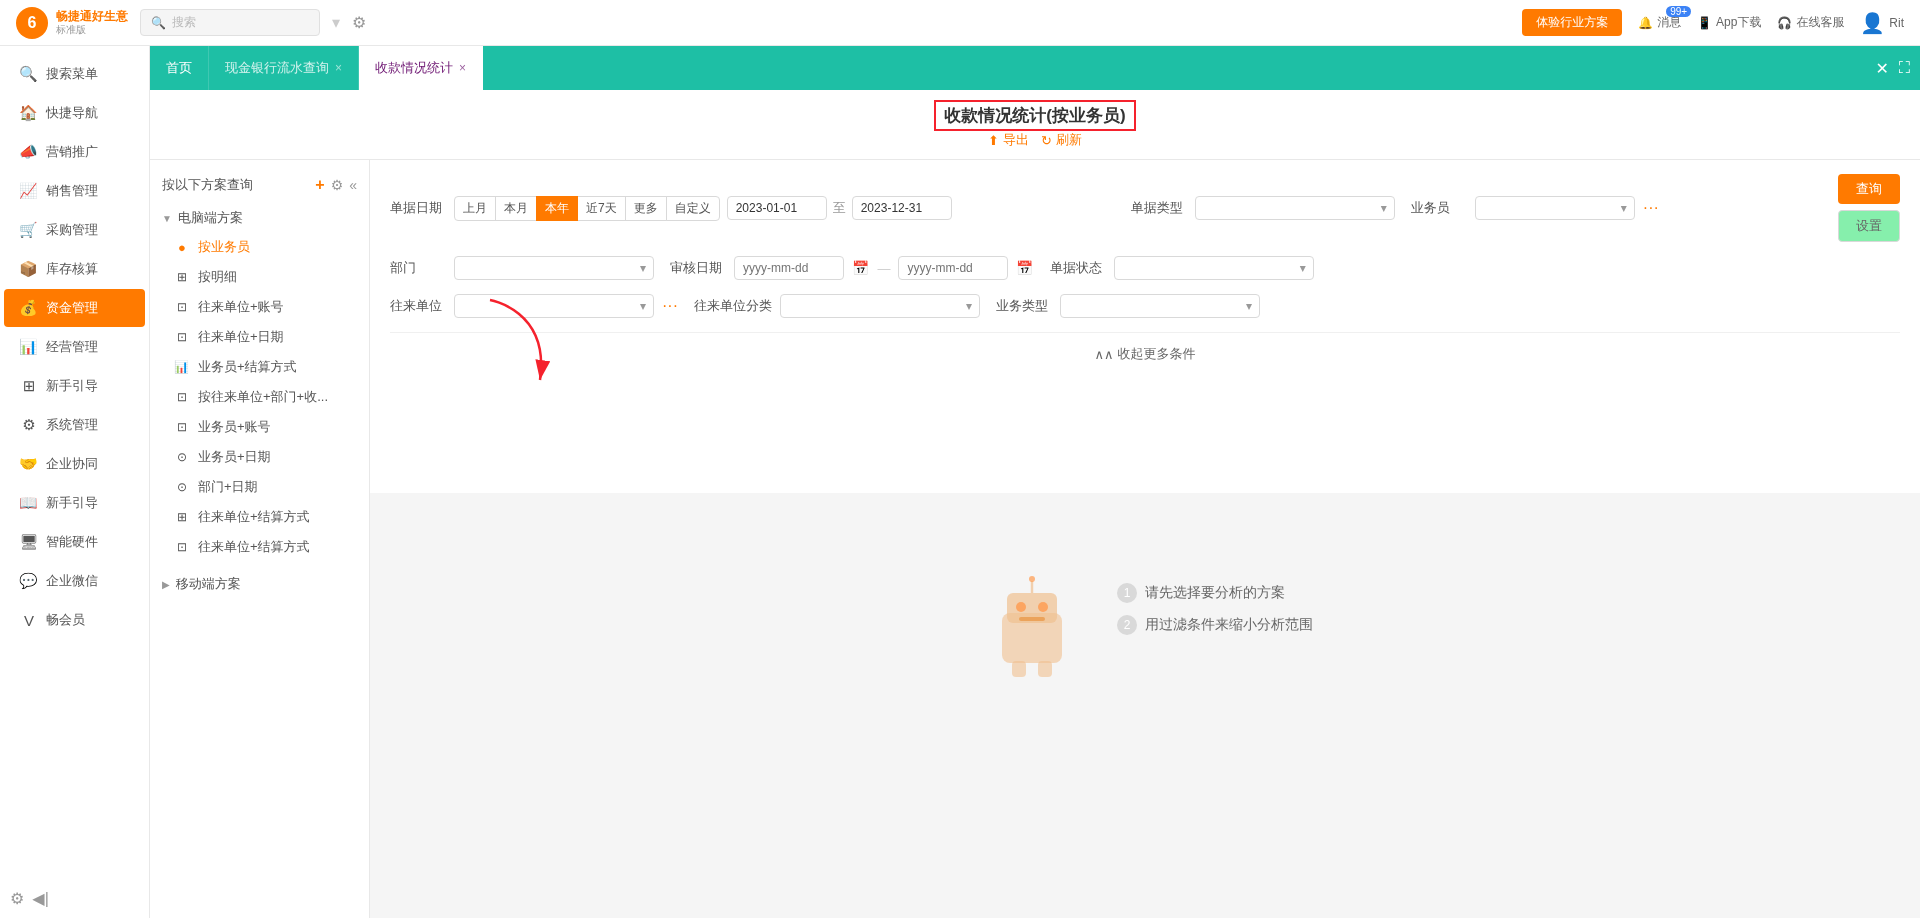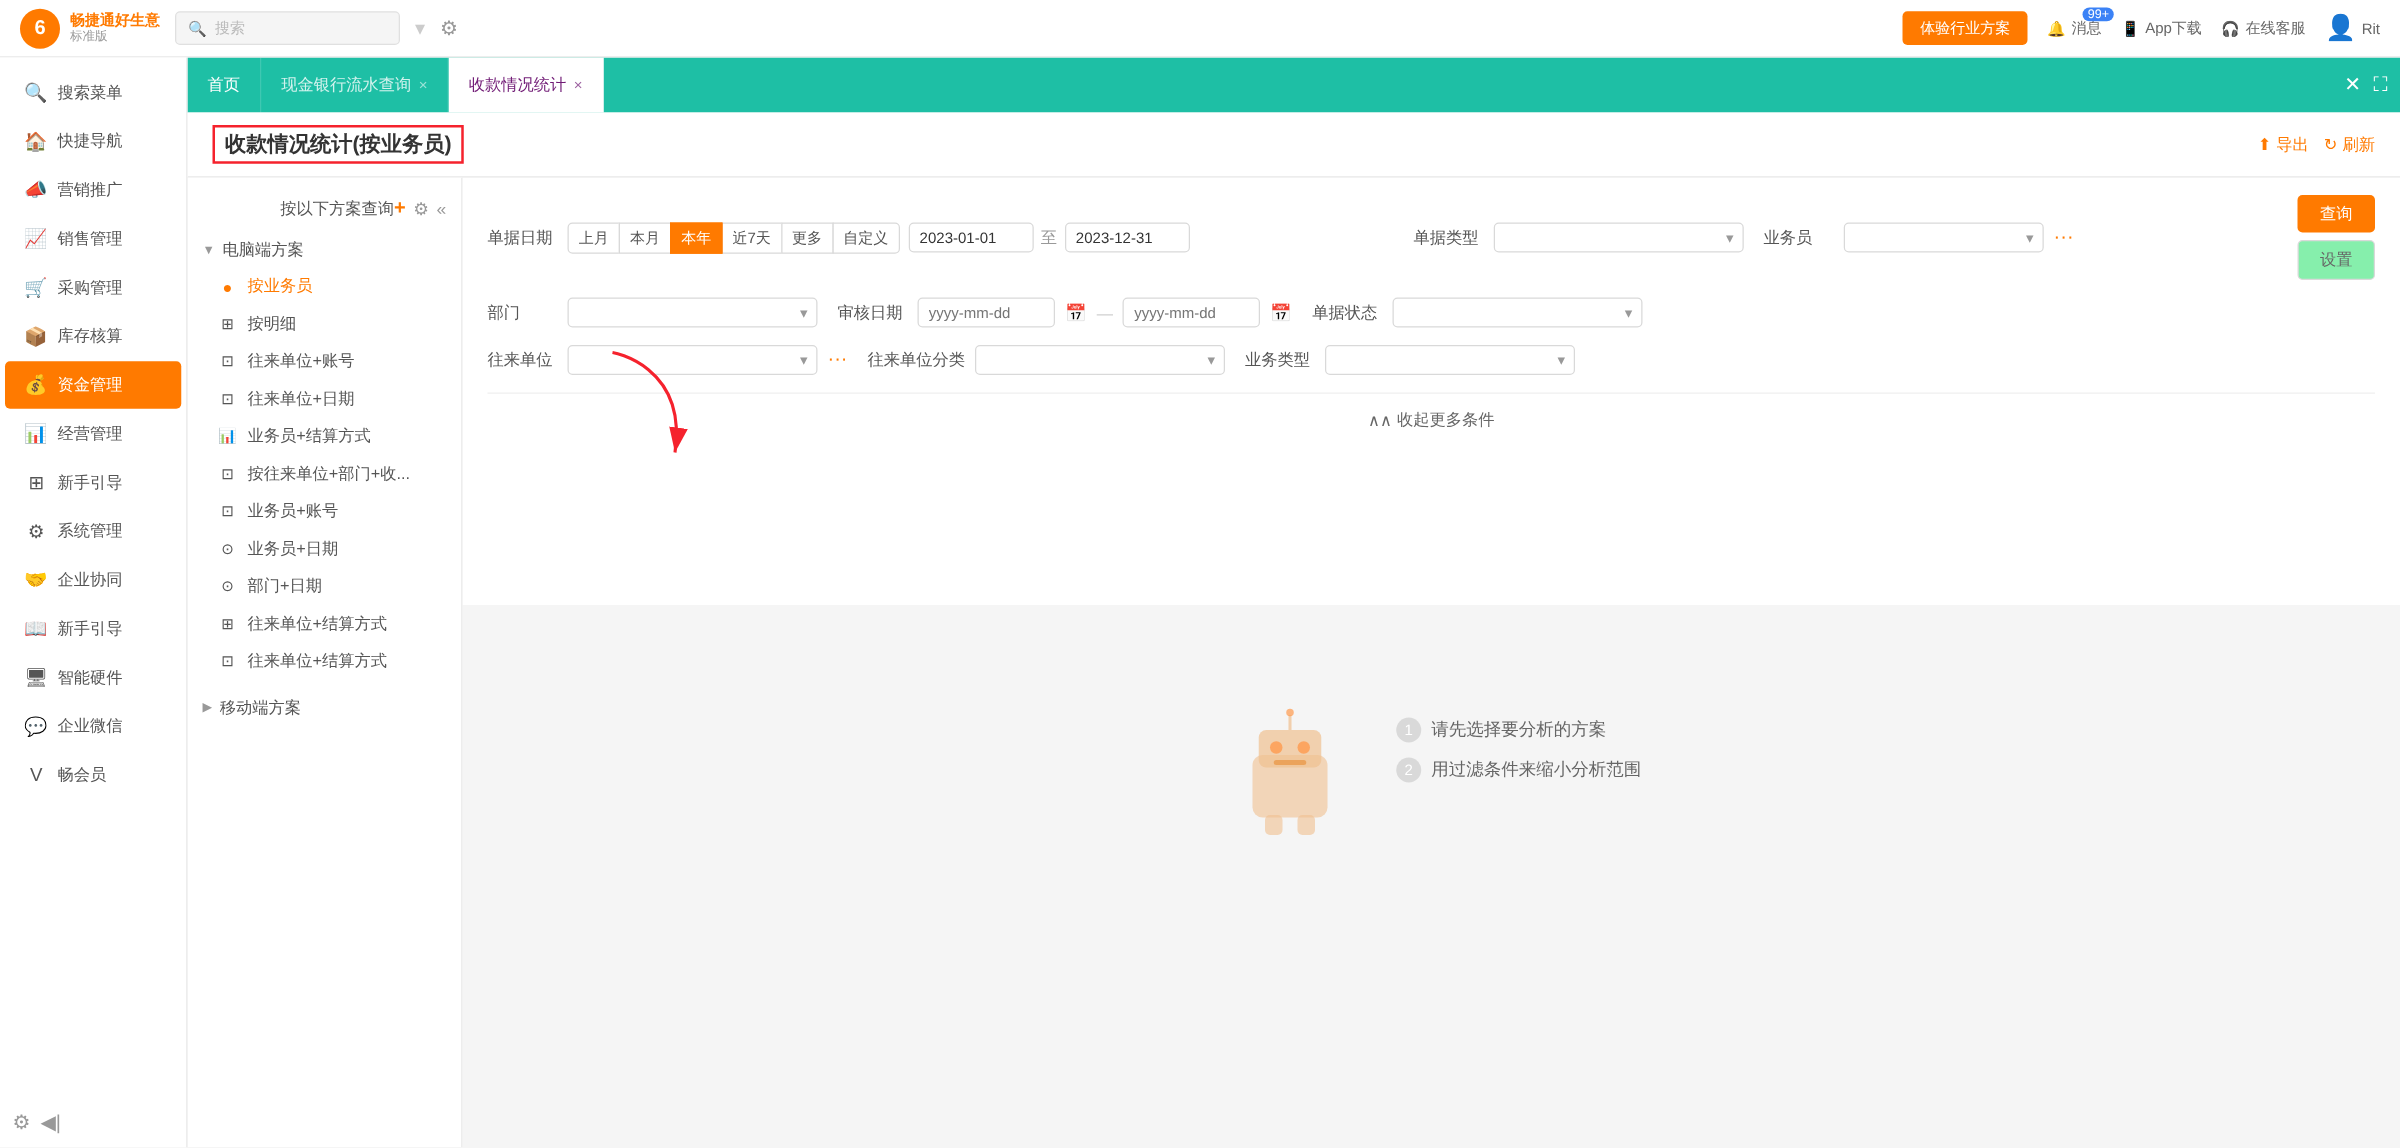--- a/index.html
+++ b/index.html
@@ -72,20 +72,21 @@
     .tabs-right .icon-btn { color: white; cursor: pointer; font-size: 16px; }
 
     
     .page-header {
       background: #fff;
       padding: 10px 20px;
       display: flex;
       align-items: center;
       justify-content: space-between;
       border-bottom: 1px solid #e8e8e8;
+      flex-direction: column;
     }
     .page-title-box {
       border: 2px solid #f5222d;
       padding: 4px 10px;
       font-size: 17px;
       font-weight: bold;
       color: #333;
       border-radius: 2px;
     }
     .page-actions { display: flex; align-items: center; gap: 12px; }
@@ -93,21 +94,21 @@
 
     
     .scheme-panel {
       width: 220px;
       background: #fff;
       border-right: 1px solid #e8e8e8;
       flex-shrink: 0;
       padding: 10px 0;
     }
     .scheme-header {
-      display: flex; align-items: center; justify-content: flex-end;
+      display: flex; align-items: center; justify-content: space-between;
       padding: 6px 12px; font-size: 13px; color: #555;
     }
     .scheme-header-icons { display: flex; align-items: center; gap: 6px; }
     .scheme-header-icon { cursor: pointer; color: #999; font-size: 14px; }
     .scheme-group { padding: 4px 0; }
     .scheme-group-title {
       display: flex; align-items: center; gap: 6px;
       padding: 5px 12px; color: #555; font-size: 13px; cursor: pointer;
     }
     .scheme-group-title .arrow { font-size: 10px; color: #999; }

